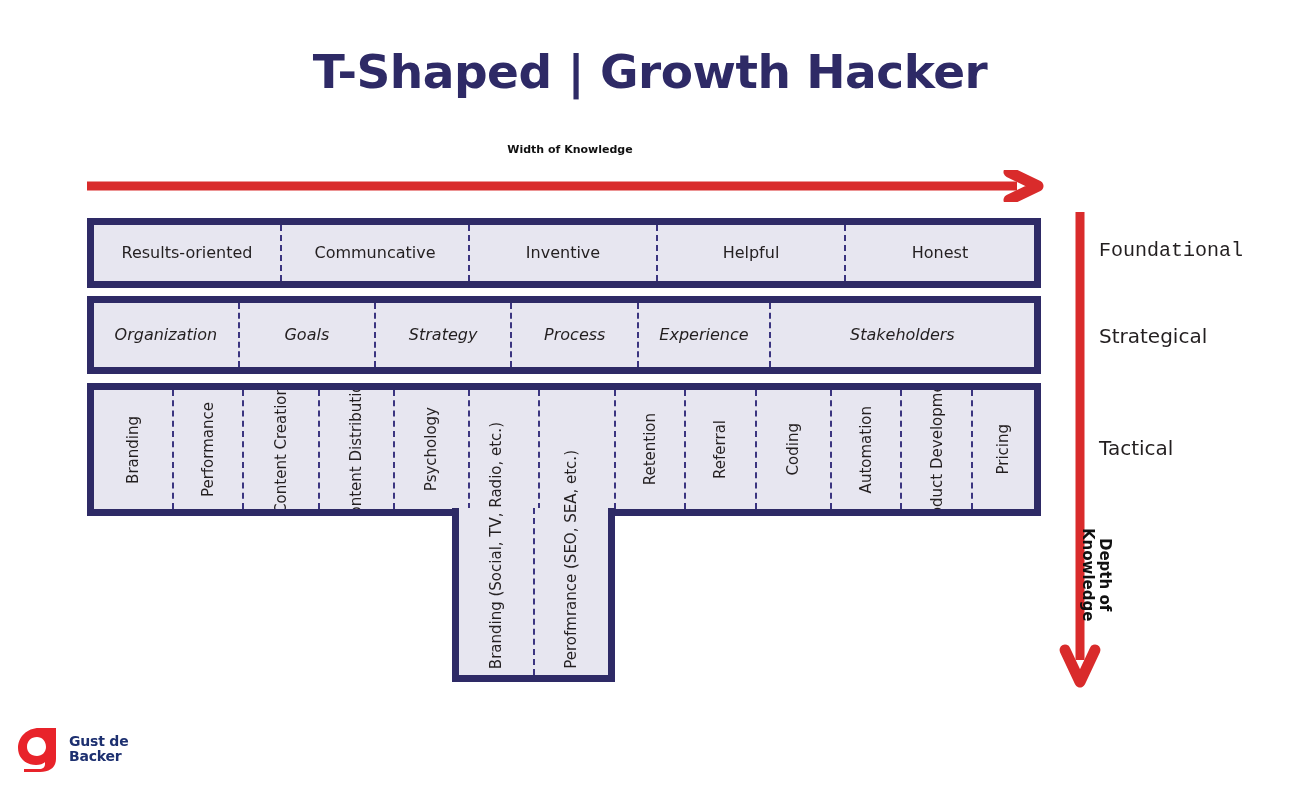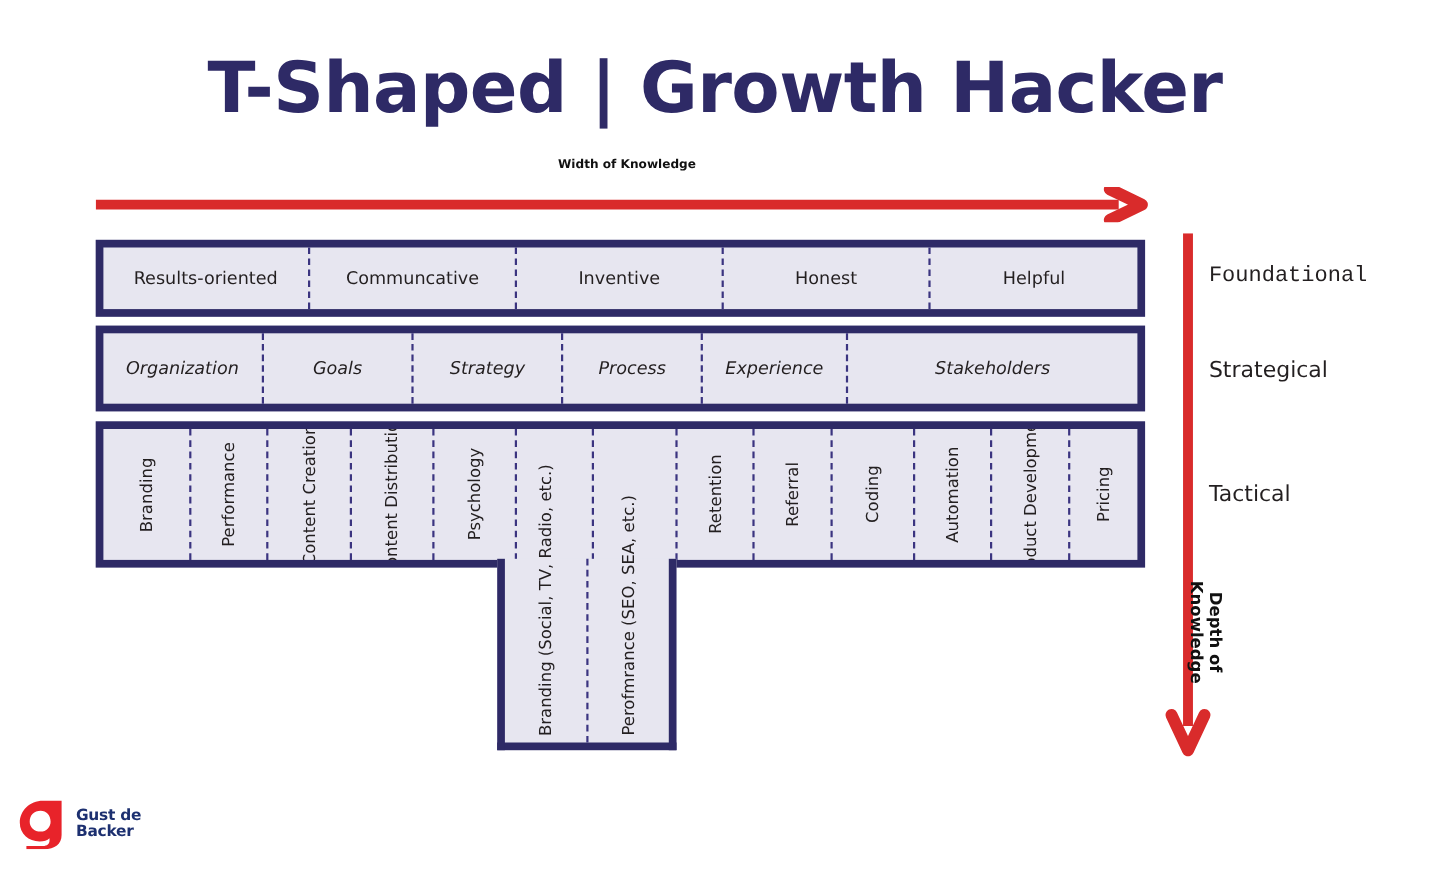--- a/index.html
+++ b/index.html
@@ -17,21 +17,21 @@
   }
 
   
   #page-title {
     position: absolute;
     top: 44px;
     left: 0;
     width: 1300px;
     text-align: center;
     font-family: "DejaVu Sans", sans-serif;
-    font-size: 64px;
+    font-size: 47px;
     font-weight: bold;
     letter-spacing: -0.5px;
     color: #2e2a66;
     white-space: nowrap;
   }
 
   
   #width-label {
     position: absolute;
     top: 143px;
@@ -201,25 +201,25 @@
   <div class="band" id="band-foundational">
     <div class="cell" style="flex:0 0 20%">
         <span>Results-oriented</span>
       </div>
     <div class="cell" style="flex:0 0 20%">
         <span>Communcative</span>
       </div>
     <div class="cell" style="flex:0 0 20%">
         <span>Inventive</span>
       </div>
+    <div class="cell" style="flex:1 1 auto">
+        <span>Helpful</span>
+      </div>
     <div class="cell" style="flex:0 0 20%">
         <span>Honest</span>
-      </div>
-    <div class="cell" style="flex:1 1 auto">
-        <span>Helpful</span>
       </div>
   </div>
 
   <div class="band" id="band-strategical">
     <div class="cell" style="flex:0 0 15.5%">
         <span>Organization</span>
       </div>
     <div class="cell" style="flex:0 0 14.5%">
         <span>Goals</span>
       </div>

